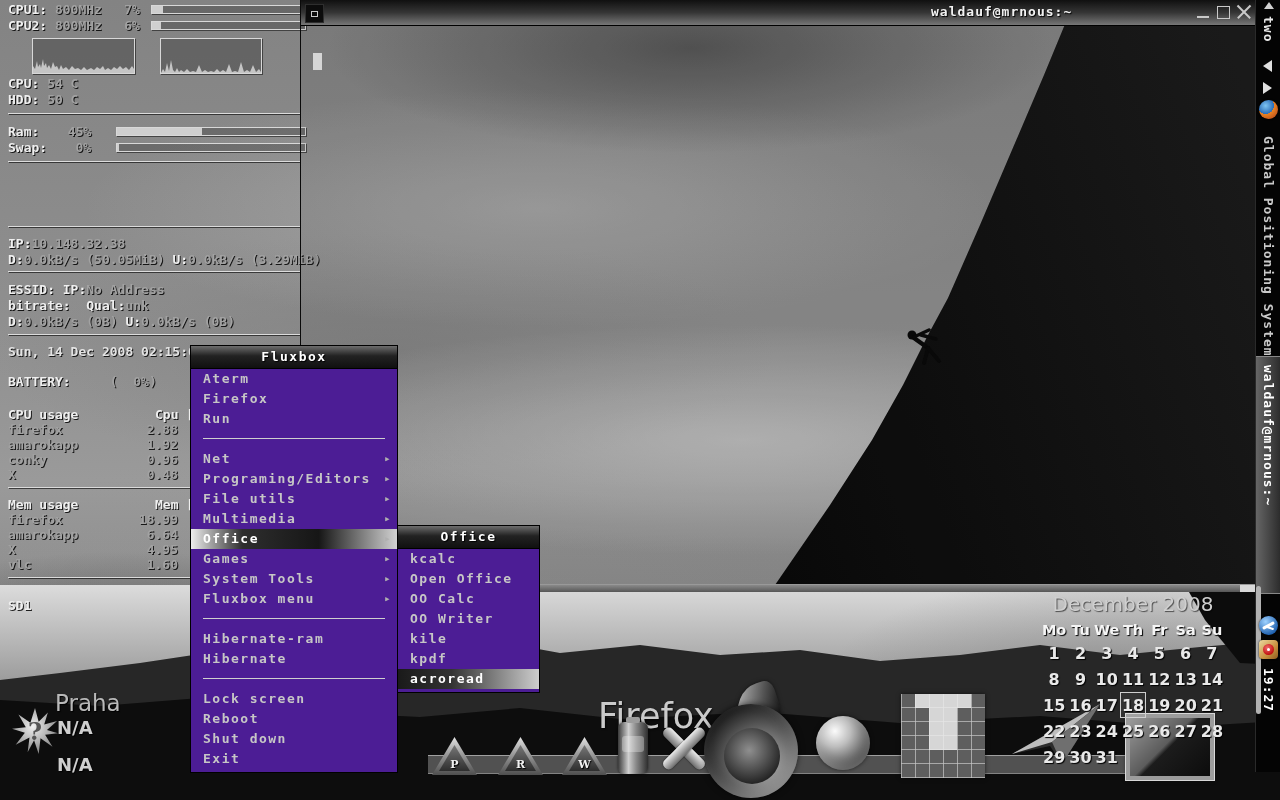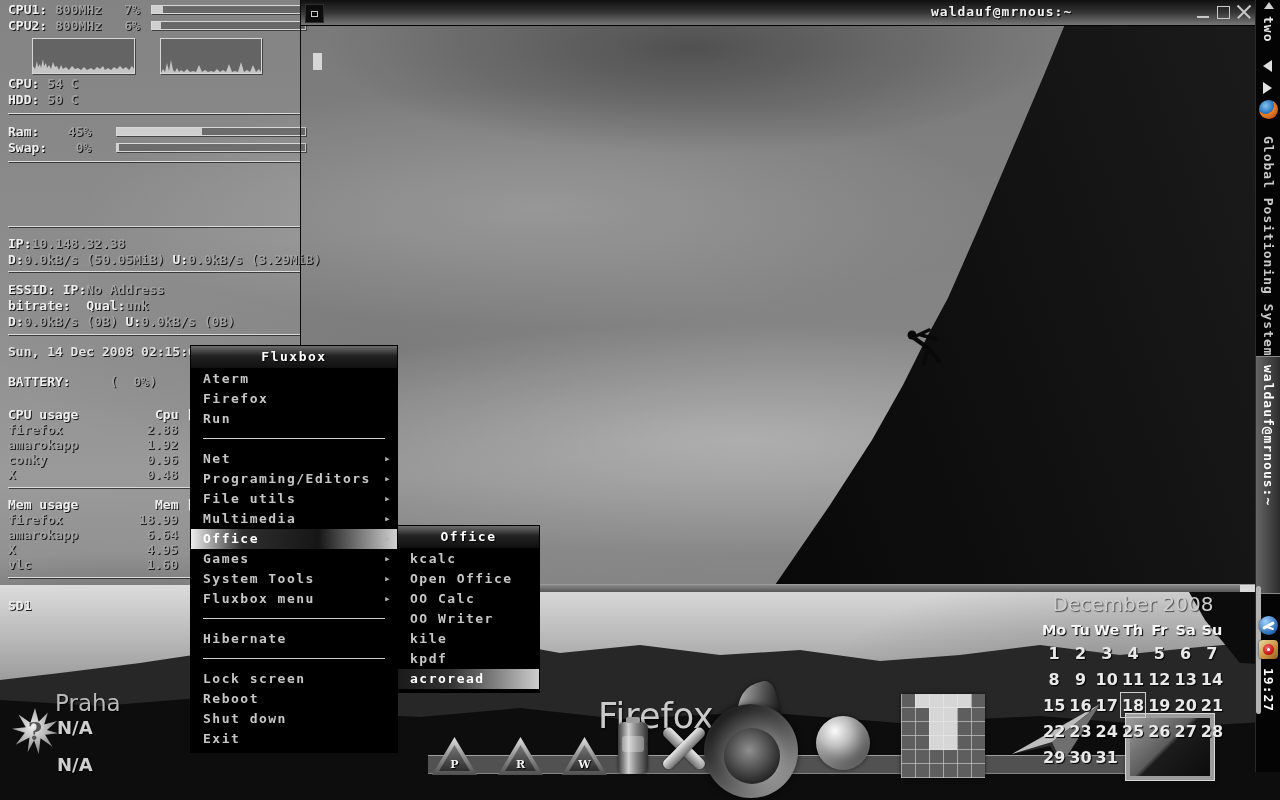--- a/index.html
+++ b/index.html
@@ -78,21 +78,21 @@
   #term-body{position:absolute;left:12px;top:34px;font:bold 14px "DejaVu Sans Mono",monospace;letter-spacing:.5px;}
   .p-user{color:#19cf19;}.p-path{color:#7d7dff;}.p-sym{color:#3c3cf0;}
   .p-cmd{color:#e4e4e4;font-weight:normal;text-shadow:1px 1px 1px #000;}
   #term-cursor{position:absolute;left:12px;top:53px;width:9px;height:17px;background:#d6d6d6;}
   #term-handle{position:absolute;left:0;bottom:0;width:100%;height:7px;
     background:linear-gradient(180deg,#8a8a8a,#565656);border-top:1px solid #999;}
   #grip-l{position:absolute;left:0;top:0;width:17px;height:7px;background:#9a9a9a;}
   #grip-r{position:absolute;right:0;top:0;width:17px;height:7px;background:#d9d9d9;}
 
   
-  .fb-menu{position:absolute;background:#000000;border:1px solid #000;z-index:20;
+  .fb-menu{position:absolute;background:#4c1d95;border:1px solid #000;z-index:20;
     font:bold 13px "DejaVu Sans Mono",monospace;letter-spacing:1.5px;color:#c6c6c6;}
   #menu-main{left:190px;top:345px;width:206px;}
   #menu-office{left:397px;top:525px;width:141px;}
   .fb-title{height:22px;line-height:22px;text-align:center;color:#fff;
     background:linear-gradient(180deg,#6d6d6d 0%,#222 45%,#101010 100%);
     border-bottom:1px solid #000;text-shadow:1px 1px 1px #000;}
   .menu-item{position:relative;height:20px;line-height:20px;padding-left:12px;cursor:default;}
   #menu-office .menu-item{padding-left:12px;}
   .mi-arrow{position:absolute;right:5px;top:0;color:#b0b0b0;font-size:11px;}
   #menu-main .menu-item.selected{color:#fff;
@@ -434,20 +434,21 @@
         <div class="menu-sep"></div>
         <div class="menu-item"><span class="mi-label">Net</span><span class="mi-arrow">▸</span></div>
         <div class="menu-item"><span class="mi-label">Programing/Editors</span><span class="mi-arrow">▸</span></div>
         <div class="menu-item"><span class="mi-label">File utils</span><span class="mi-arrow">▸</span></div>
         <div class="menu-item"><span class="mi-label">Multimedia</span><span class="mi-arrow">▸</span></div>
         <div class="menu-item selected"><span class="mi-label">Office</span><span class="mi-arrow">▸</span></div>
         <div class="menu-item"><span class="mi-label">Games</span><span class="mi-arrow">▸</span></div>
         <div class="menu-item"><span class="mi-label">System Tools</span><span class="mi-arrow">▸</span></div>
         <div class="menu-item"><span class="mi-label">Fluxbox menu</span><span class="mi-arrow">▸</span></div>
         <div class="menu-sep"></div>
+        <div class="menu-item"><span class="mi-label">Hibernate-ram</span></div>
         <div class="menu-item"><span class="mi-label">Hibernate</span></div>
         <div class="menu-sep"></div>
         <div class="menu-item"><span class="mi-label">Lock screen</span></div>
         <div class="menu-item"><span class="mi-label">Reboot</span></div>
         <div class="menu-item"><span class="mi-label">Shut down</span></div>
         <div class="menu-item"><span class="mi-label">Exit</span></div>
       </div>
     <div class="pad"></div>
   </div>
 

